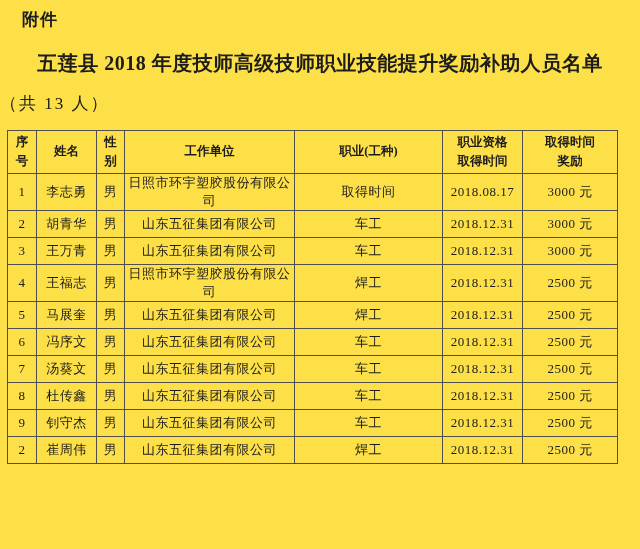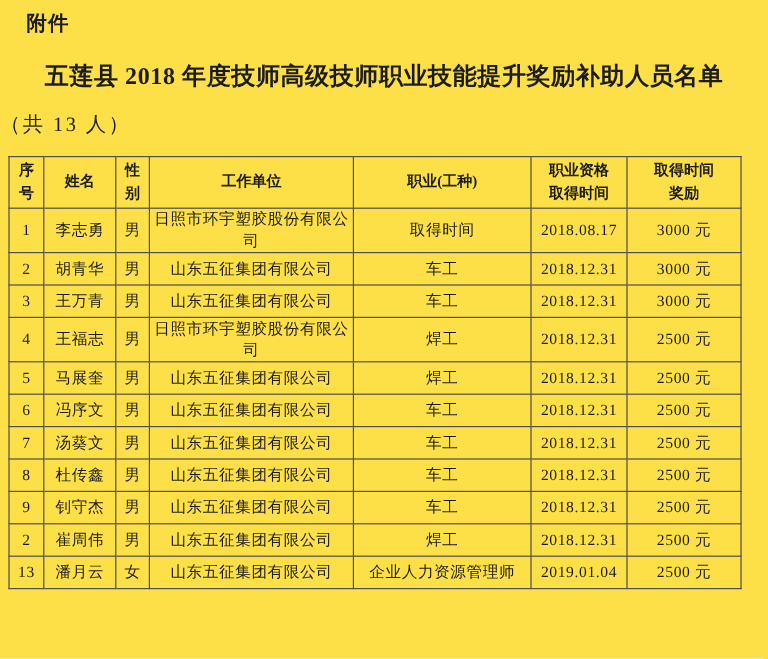--- a/index.html
+++ b/index.html
@@ -204,25 +204,16 @@
       <td>崔周伟</td>
       <td>男</td>
       <td>山东五征集团有限公司</td>
       <td>焊工</td>
       <td>2018.12.31</td>
       <td>2500 元</td>
     </tr>
 
 
 
-    <tr>
-      <td>13</td>
-      <td>潘月云</td>
-      <td>女</td>
-      <td>山东五征集团有限公司</td>
-      <td>企业人力资源管理师</td>
-      <td>2019.01.04</td>
-      <td>2500 元</td>
-    </tr>
   </tbody>
   </table>
 
 </div>
 
 </body></html>

